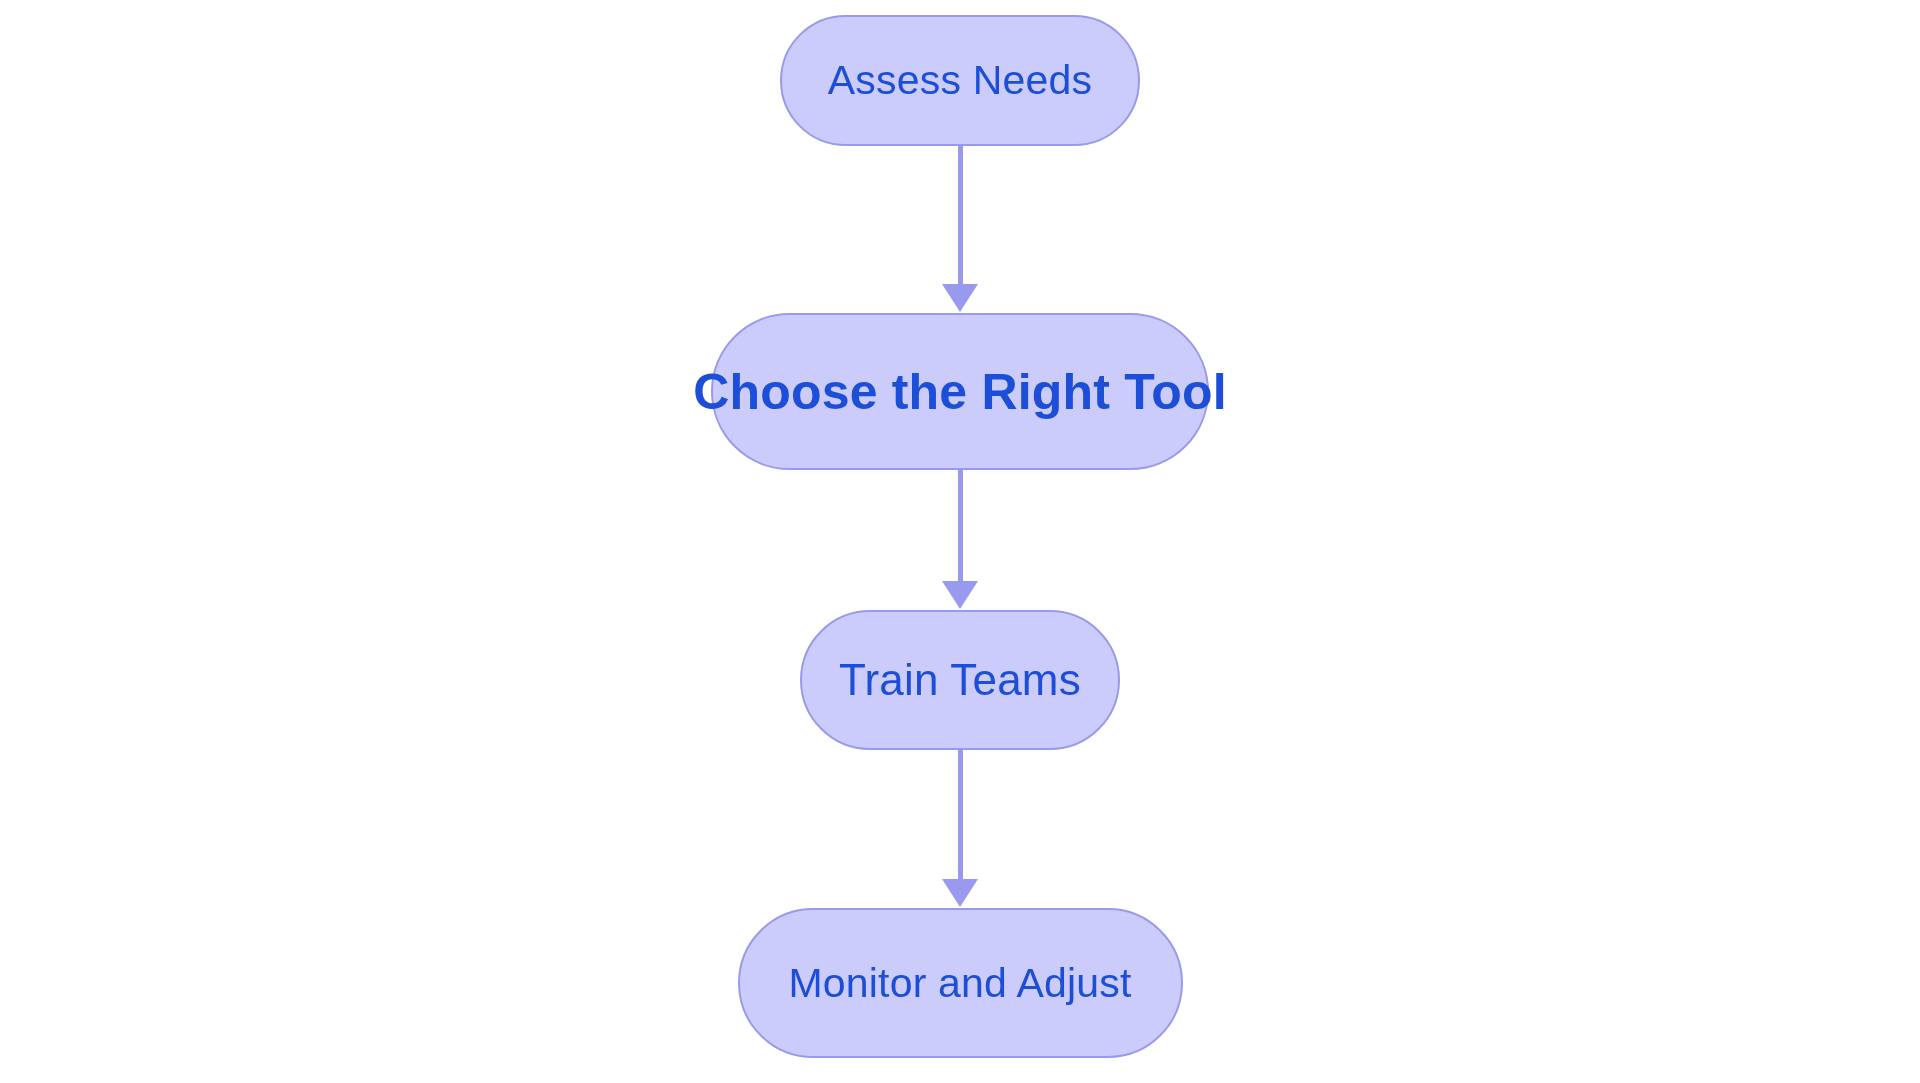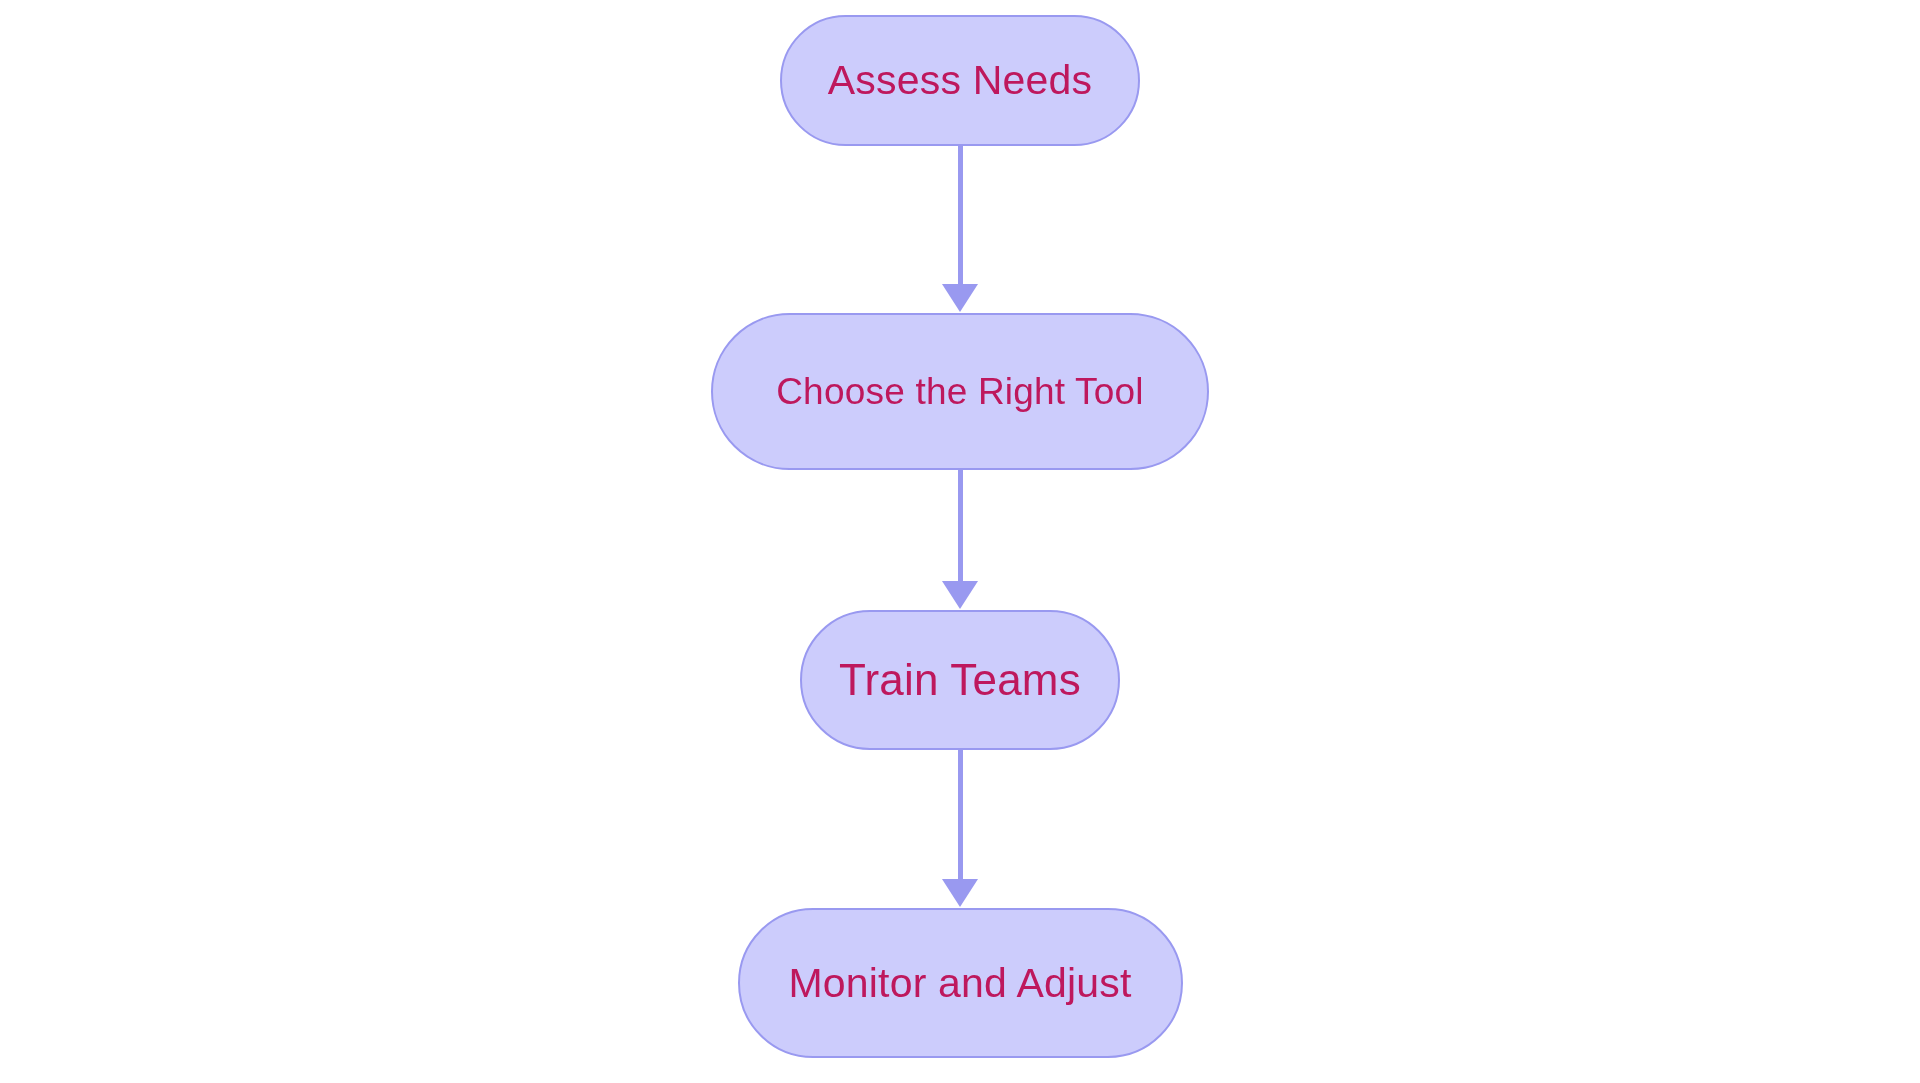--- a/index.html
+++ b/index.html
@@ -41,32 +41,32 @@
     align-items: center;
     justify-content: center;
     background: #ccccfc;
     border: 2px solid #9999f0;
     border-radius: 9999px;
     color: #2a2acc;
     white-space: nowrap;
   }
 
   .node-label {
-    color: #be185d;
+    color: #1d4ed8;
     font-family: "Liberation Sans", sans-serif;
     font-weight: 400;
     letter-spacing: 0.2px;
     line-height: 1;
   }
 
   .node-1 { width: 360px; height: 131px; margin-top: 15px; }
   .node-1 .node-label { font-size: 41px; }
 
   .node-2 { width: 498px; height: 157px; }
-  .node-2 .node-label { font-size: 37px; }
+  .node-2 .node-label { font-size: 50px; font-weight: bold; }
 
   .node-3 { width: 320px; height: 140px; }
   .node-3 .node-label { font-size: 44px; }
 
   .node-4 { width: 445px; height: 150px; justify-content: center; }
   .node-4 .node-label { font-size: 41px; }
 
   
   .connector {
     position: relative;

